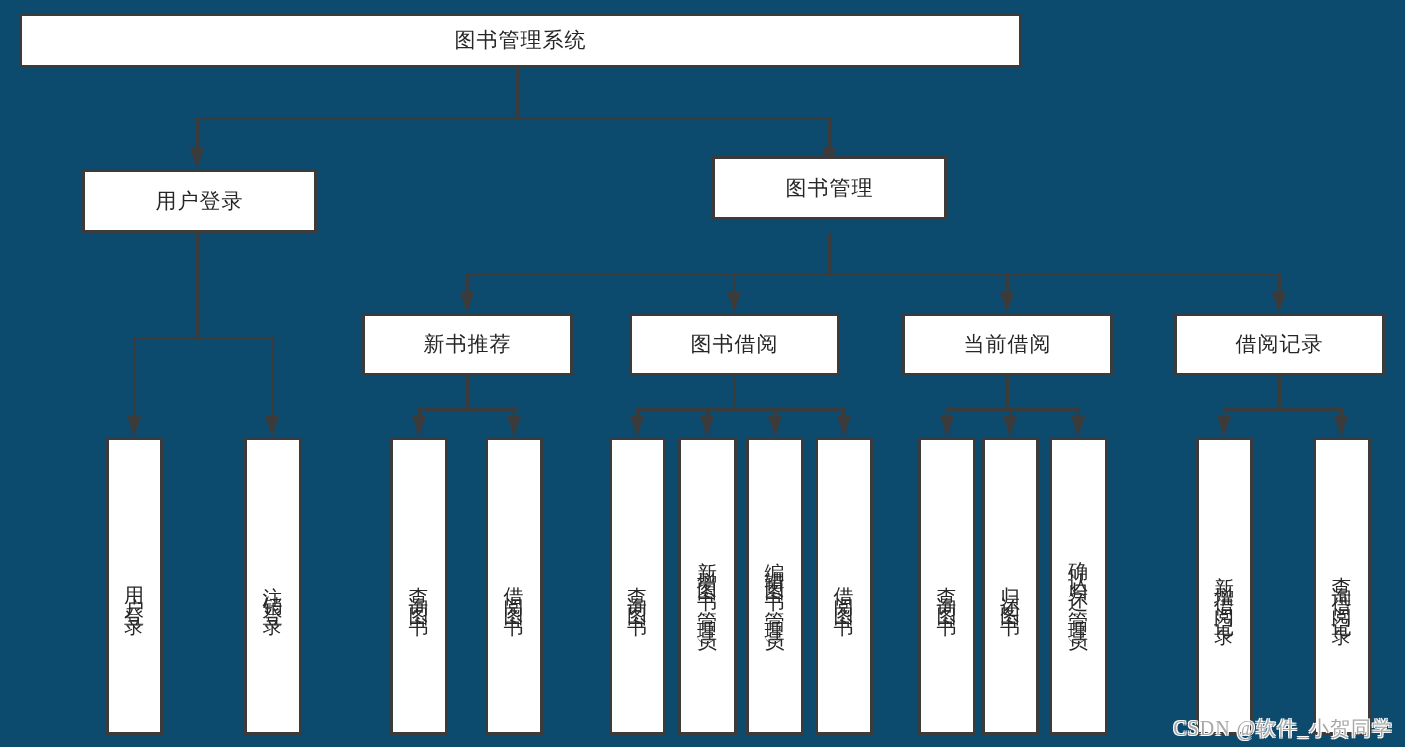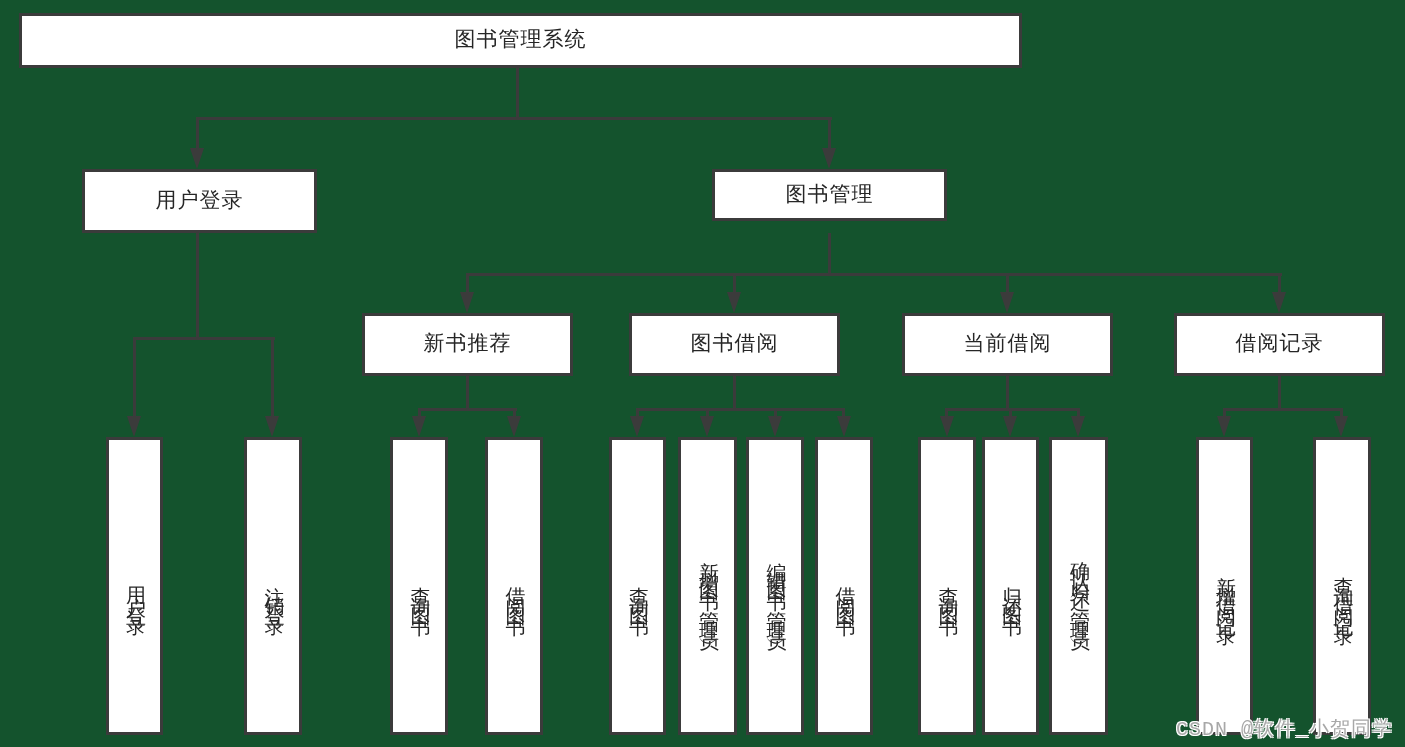--- a/index.html
+++ b/index.html
@@ -1,20 +1,20 @@
 <!DOCTYPE html>
 <html><head>
 <meta charset="utf-8">
 <style>
   html,body{margin:0;padding:0;background:#ffffff;}
   #stage{
     position:relative;
     width:1405px;height:747px;
-    background:#14532d;
-    font-family:Liberation Mono, monospace;
+    background:#0c4a6e;
+    font-family:Liberation Serif, serif;
     overflow:hidden;
   }
   .box{
     position:absolute;
     box-sizing:border-box;
     border:3px solid #3b3b3b;
     background:#ffffff;
     display:flex;align-items:center;justify-content:center;
     font-size:21px;color:#262626;
     letter-spacing:1px;
@@ -53,21 +53,21 @@
   <div class="box" style="left:19px;top:13px;width:1003px;height:55px;">图书管理系统</div>
 
   <div class="vl" style="left:516px;top:68px;height:51px;"></div>
   <div class="hl" style="left:196px;top:117px;width:636px;"></div>
   <div class="vl" style="left:196px;top:117px;height:33px;"></div>
   <div class="ah" style="left:190px;top:148px;"></div>
   <div class="vl" style="left:828px;top:117px;height:33px;"></div>
   <div class="ah" style="left:822px;top:148px;"></div>
 
   <div class="box" style="left:82px;top:169px;width:235px;height:64px;">用户登录</div>
-  <div class="box" style="left:712px;top:169px;width:235px;height:52px;">图书管理</div>
+  <div class="box" style="left:712px;top:156px;width:235px;height:64px;">图书管理</div>
 
   <div class="vl" style="left:196px;top:233px;height:106px;"></div>
   <div class="hl" style="left:133px;top:337px;width:142px;"></div>
   <div class="vl" style="left:133px;top:337px;height:81px;"></div>
   <div class="ah" style="left:127px;top:416px;"></div>
   <div class="vl" style="left:271px;top:337px;height:81px;"></div>
   <div class="ah" style="left:265px;top:416px;"></div>
 
   <div class="vl" style="left:828px;top:233px;height:42px;"></div>
   <div class="hl" style="left:466px;top:273px;width:816px;"></div>

